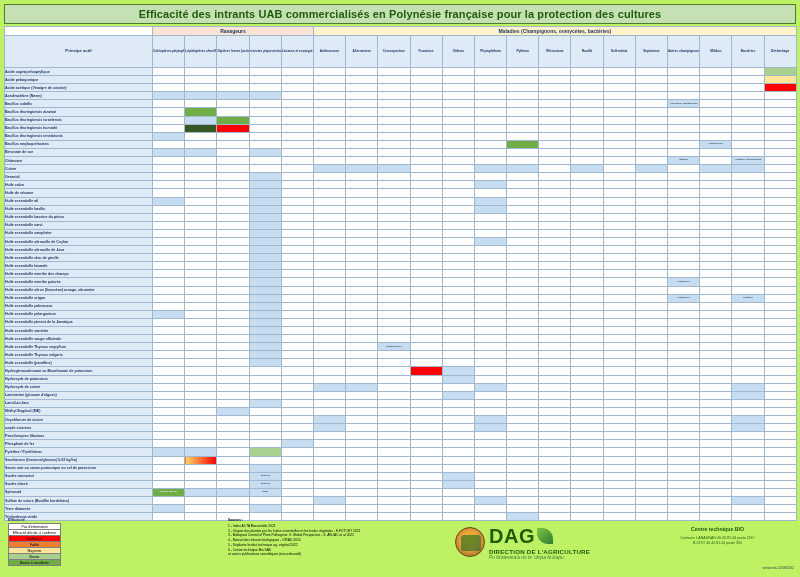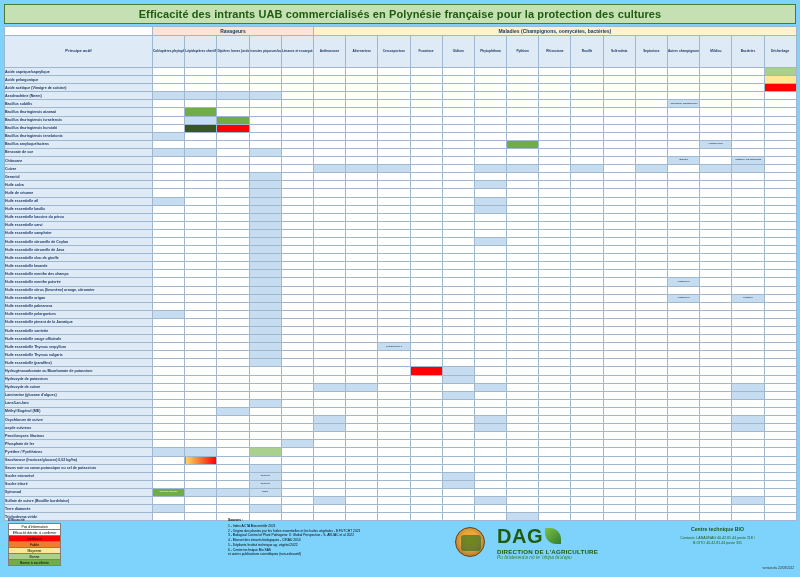--- a/index.html
+++ b/index.html
@@ -6,21 +6,21 @@
   html, body {
     margin: 0; padding: 0;
     width: 800px; height: 577px;
     background: #ffffff;
     font-family: "Liberation Sans", sans-serif;
     overflow: hidden;
   }
   #page {
     position: relative;
     width: 800px; height: 577px;
-    background: #7dd3fc;
+    background: #bef264;
   }
   
   .title-bar {
     position: absolute;
     left: 4px; top: 4px; width: 792px; height: 20px;
     background: #c5e0b3;
     border: 1px solid #4a7a2a;
     display: flex; align-items: center; justify-content: center;
   }
   .title-bar .t {
@@ -135,21 +135,21 @@
   .sources {
     position: absolute;
     left: 228px; top: 518px; width: 225px;
     font-size: 3.3px; color: #000; line-height: 1.45;
   }
   .sources .s-title { font-weight: bold; margin-bottom: 1px; }
   
   .logo-block {
     position: absolute;
     left: 455px; top: 518px; width: 175px; height: 48px;
-    display: flex; align-items: center; gap: 12px;
+    display: flex; align-items: center; gap: 4px;
   }
   .logo-seal {
     width: 30px; height: 30px; border-radius: 50%;
     background: radial-gradient(circle at 50% 45%, #f2c200 0%, #e8a33d 45%, #8c5a1e 100%);
     border: 1px solid #6b4512;
     flex: 0 0 auto;
     position: relative;
   }
   .logo-seal:after {
     content:""; position:absolute; left:5px; top:7px; width:20px; height:16px;

